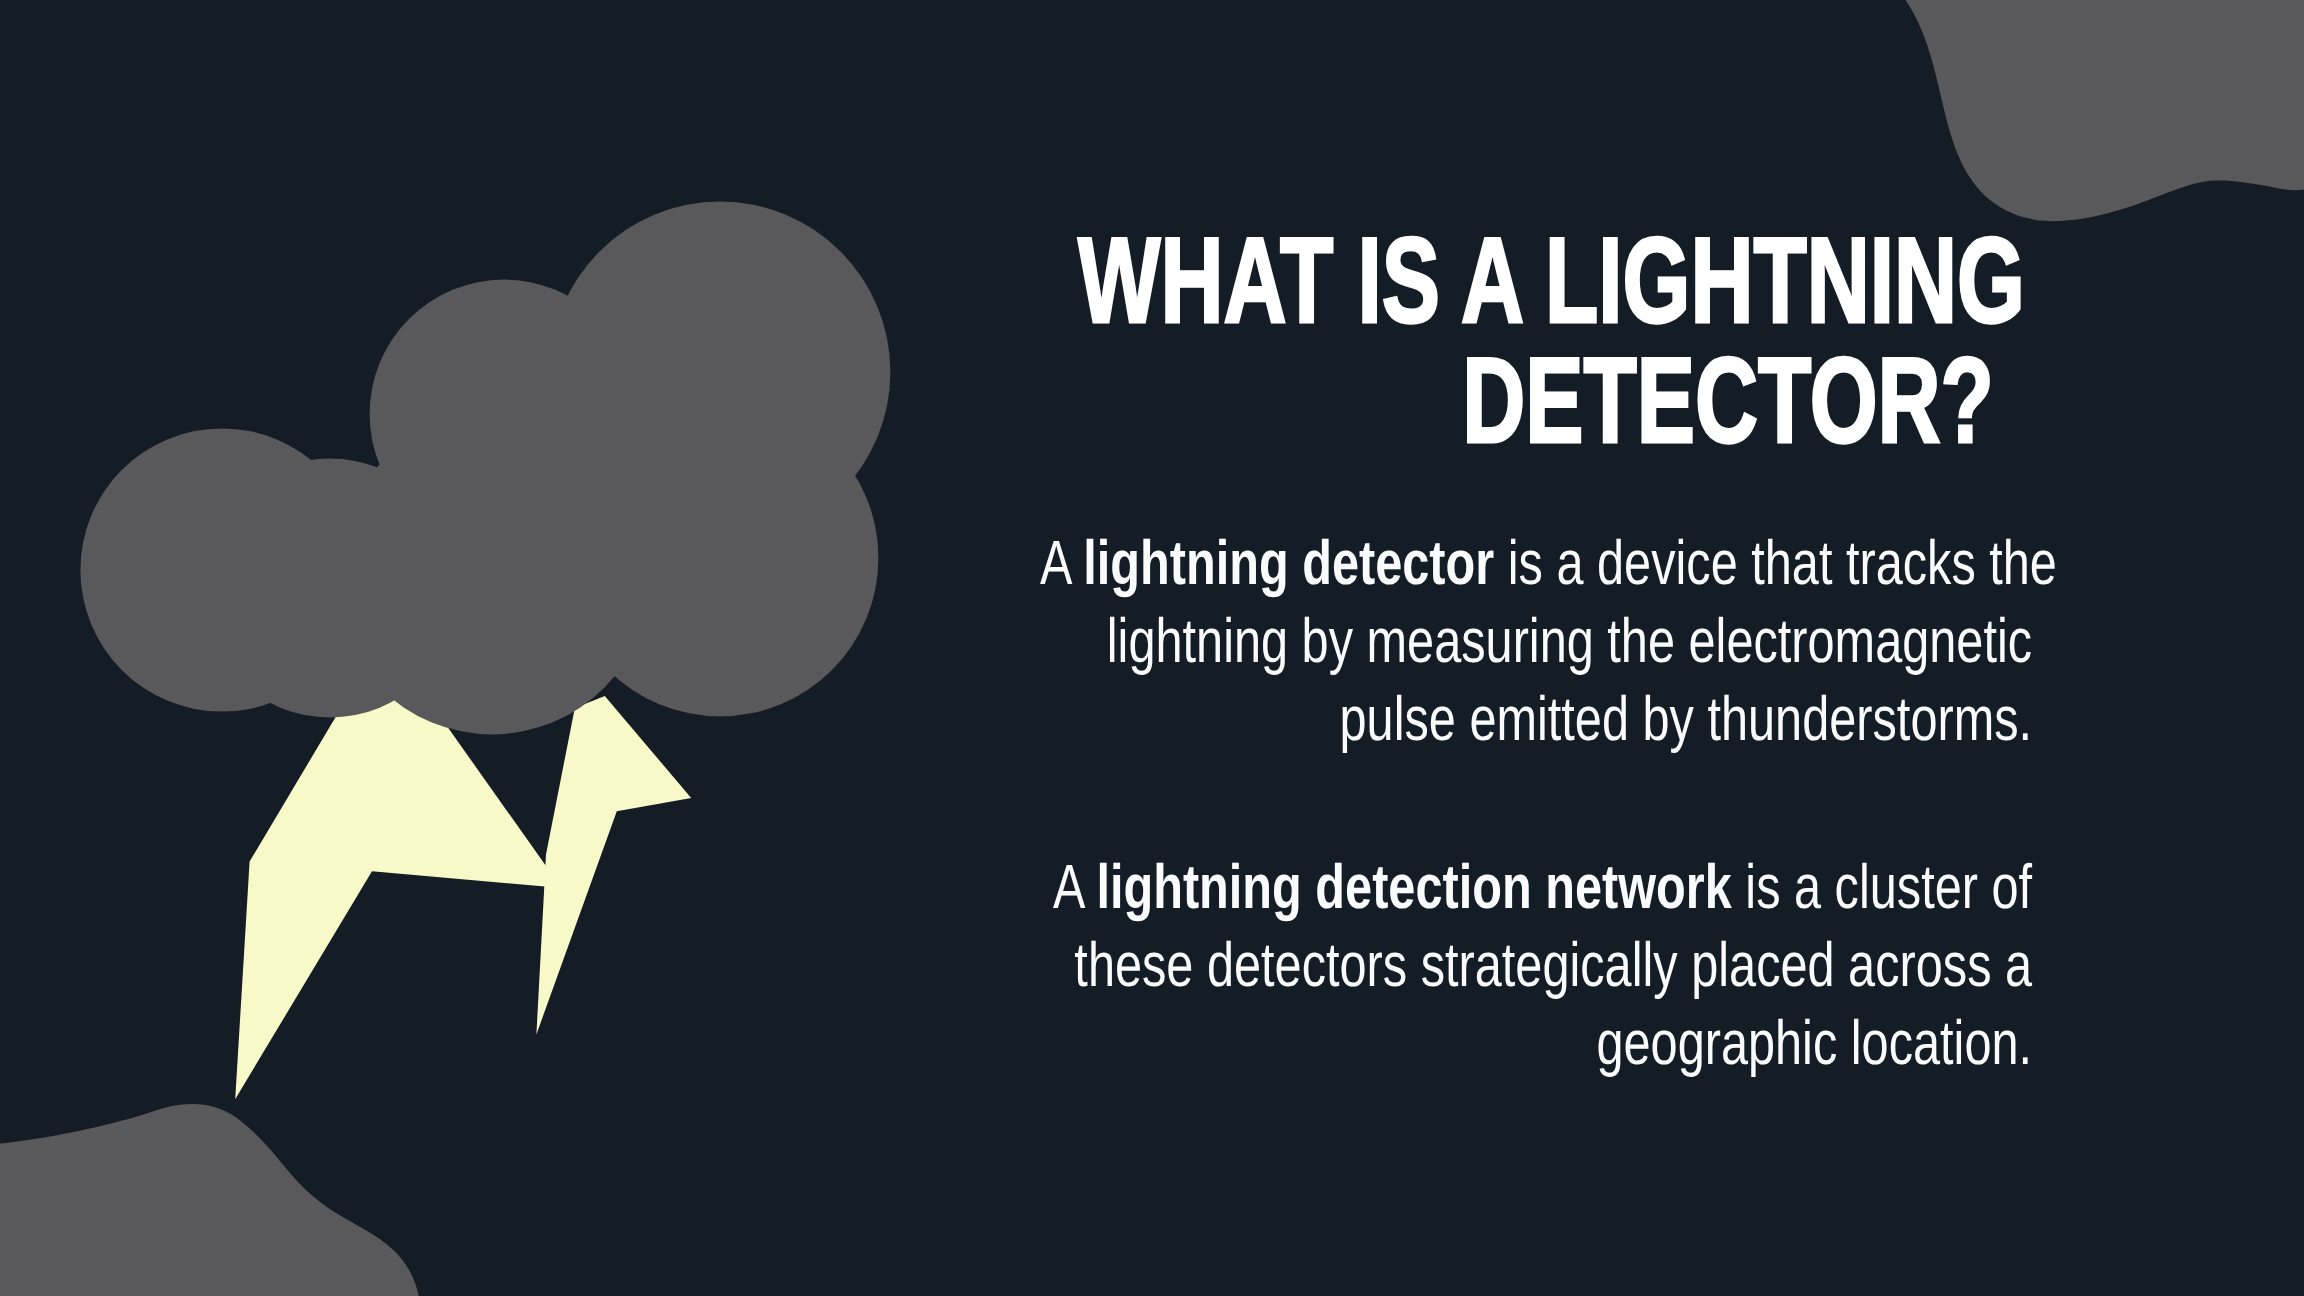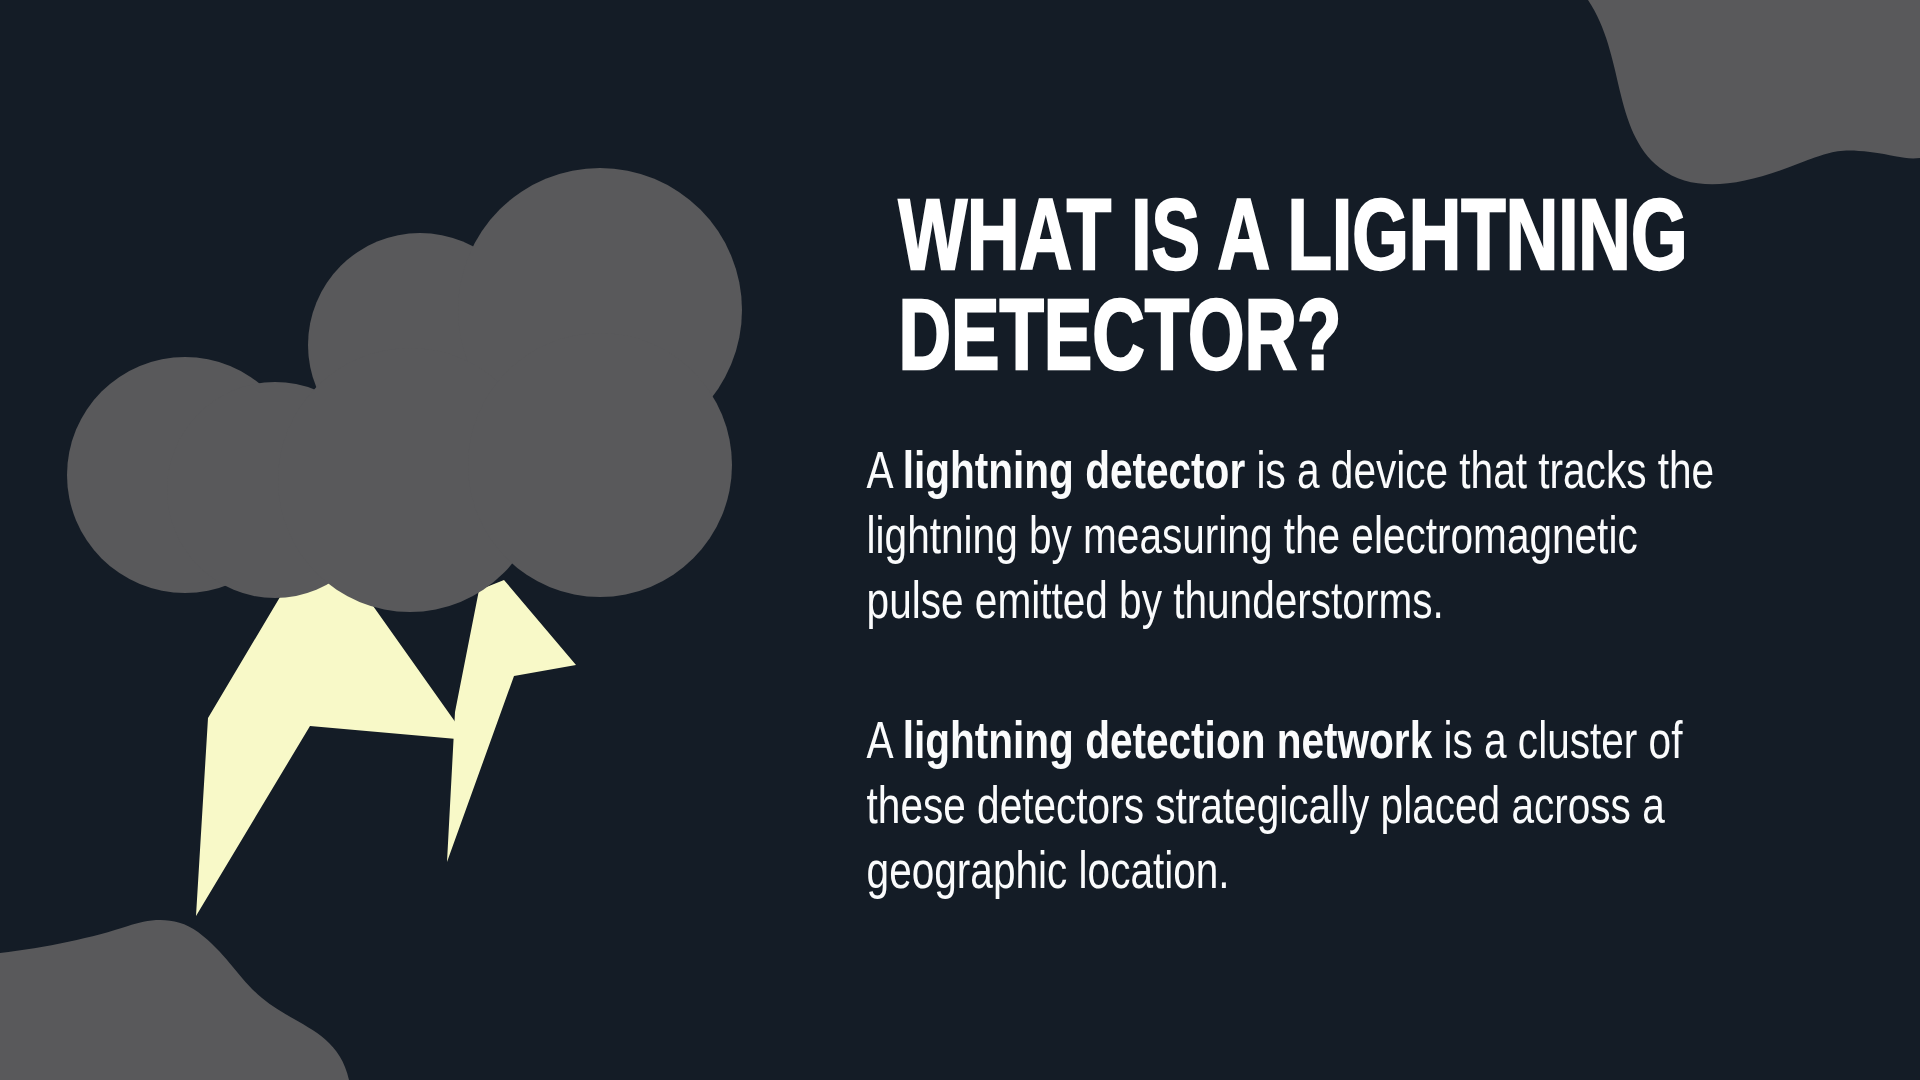--- a/index.html
+++ b/index.html
@@ -7,21 +7,21 @@
     --cloud:#59595b;
     --bolt:#f8f9c8;
     --title:#ffffff;
     --body:#fafbfc;
   }
   *{margin:0;padding:0;box-sizing:border-box;}
   html,body{width:1920px;height:1080px;overflow:hidden;}
   body{background:var(--bg);font-family:"Liberation Sans",sans-serif;position:relative;}
   .canvas{position:absolute;inset:0;width:1920px;height:1080px;background:var(--bg);overflow:hidden;}
   .scene{position:absolute;inset:0;width:1920px;height:1080px;}
-  .content{position:absolute;left:750px;top:0;width:1060px;height:1080px;text-align:left;}
+  .content{position:absolute;left:750px;top:0;width:1060px;height:1080px;text-align:right;}
   .title{
     position:absolute;top:184px;left:0;right:0;
     font-size:101px;line-height:100px;font-weight:700;
     color:var(--title);
     -webkit-text-stroke:2.5px var(--title);
     transform:scaleX(0.72);
     transform-origin:center top;
     text-transform:uppercase;
     white-space:nowrap;
   }

